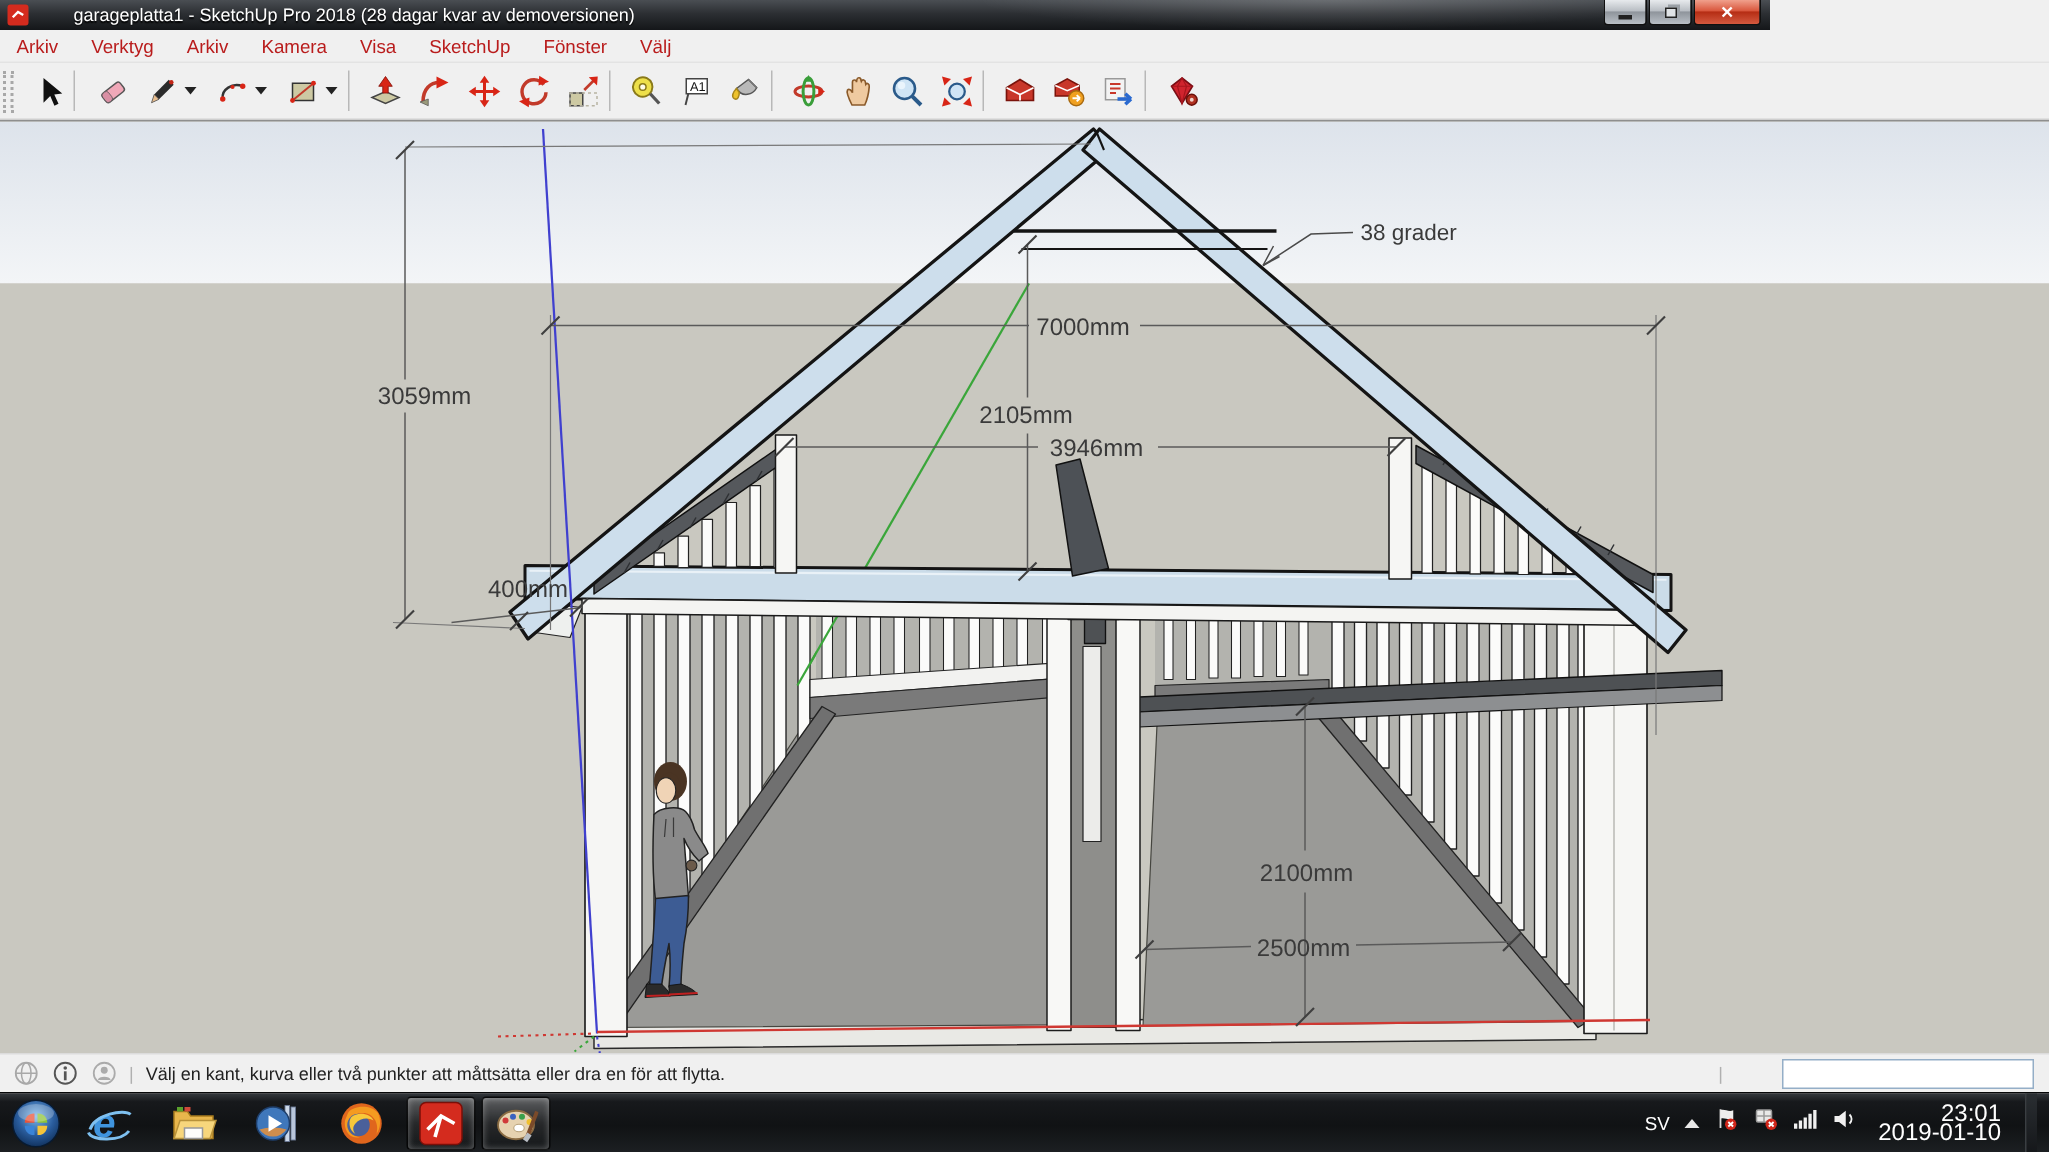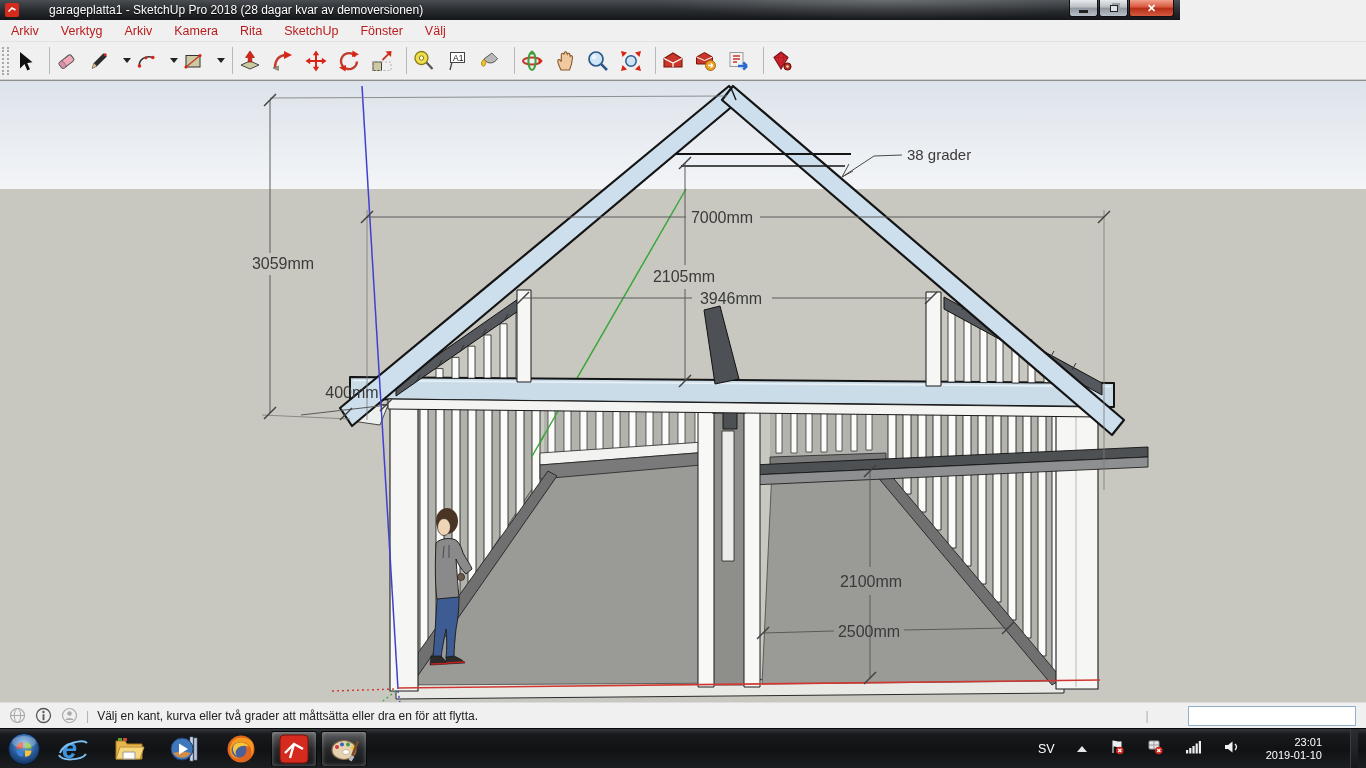--- a/index.html
+++ b/index.html
@@ -29,21 +29,21 @@
 
   
   .menubar{position:absolute;left:0;top:20px;width:1366px;height:22px;background:#f0f0f0;
     display:flex;align-items:center;font-size:12.5px;color:#b91c1c;border-bottom:1px solid #e3e3e3;}
   .menu-item{padding:0 11px;height:22px;line-height:22px;}
 
   
   .toolbar{position:absolute;left:0;top:42px;width:1366px;height:38px;background:#f0f0f0;
     border-bottom:1px solid #cfcfcf;display:flex;align-items:center;padding:1px 2px 1px 0;}
   .drag-handle{width:7px;height:28px;margin:0 3px 0 2px;border-left:2px dotted #a8a8a8;border-right:2px dotted #a8a8a8;}
-  .tbtn{width:33px;height:31px;display:flex;align-items:center;justify-content:flex-start;border:1px solid transparent;border-radius:2px;}
+  .tbtn{width:33px;height:31px;display:flex;align-items:center;justify-content:flex-end;border:1px solid transparent;border-radius:2px;}
   .tbtn svg{display:block;}
   .tdrop{width:14px;height:31px;display:flex;align-items:center;justify-content:center;}
   .tdrop .tri{width:0;height:0;border-left:4px solid transparent;border-right:4px solid transparent;border-top:5px solid #222;}
   .tsep{width:1px;height:27px;background:#b8b8b8;margin:0 4px;}
 
   
   .viewport{position:absolute;left:0;top:80px;width:1366px;height:622px;border-top:1px solid #8e8e8e;background:#c9c8c0;}
   .viewport svg{display:block;}
   svg text{font-family:"Liberation Sans",sans-serif;}
   .dimtext{fill:#3a3a3a;font-size:16px;}
@@ -60,24 +60,24 @@
   .measure-label{margin-right:8px;margin-top:45px;}
 
   
   .taskbar{position:absolute;left:0;top:728px;width:1366px;height:40px;
     background:linear-gradient(180deg,#33373c 0%,#17191c 14%,#101214 55%,#1c1f22 100%);
     border-top:1px solid #060708;display:flex;align-items:center;color:#fff;}
   .start-orb{width:38px;height:38px;margin-left:5px;display:flex;align-items:center;justify-content:center;}
   .task-btn{width:52px;height:38px;display:flex;align-items:center;justify-content:center;border-radius:3px;margin-left:4px;}
   .task-btn.active{background:linear-gradient(180deg,rgba(255,255,255,.30),rgba(255,255,255,.10) 48%,rgba(0,0,0,.18));
     border:1px solid rgba(0,0,0,.75);box-shadow:inset 0 0 5px rgba(255,255,255,.35);width:46px;height:36px;}
-  .tray{margin-left:auto;display:flex;align-items:center;gap:22px;padding-right:8px;}
+  .tray{margin-left:auto;display:flex;align-items:center;gap:10px;padding-right:8px;}
   .tray-lang{font-size:12.5px;}
   .tray-tri{width:0;height:0;border-left:5px solid transparent;border-right:5px solid transparent;border-bottom:6px solid #e8e8e8;}
-  .clock{font-size:11px;text-align:right;line-height:13px;margin-left:4px;}
+  .clock{font-size:16px;text-align:right;line-height:13px;margin-left:4px;}
   .show-desktop{width:8px;height:40px;margin-left:6px;border-left:1px solid #3a3e42;background:linear-gradient(180deg,#2a2e32,#15171a);}
 </style>
 </head>
 <body>
 
 <div class="window">
 
   <div class="titlebar">
     <div class="sheen"></div>
     <span class="app-icon">
@@ -97,21 +97,21 @@
           <span>✕</span>
         </div>
     </div>
   </div>
 
   <div class="menubar">
     <span class="menu-item">Arkiv</span>
     <span class="menu-item">Verktyg</span>
     <span class="menu-item">Arkiv</span>
     <span class="menu-item">Kamera</span>
-    <span class="menu-item">Rita</span>
+    <span class="menu-item">Visa</span>
     <span class="menu-item">SketchUp</span>
     <span class="menu-item">Fönster</span>
     <span class="menu-item">Välj</span>
   </div>
 
   <div class="toolbar">
     <div class="drag-handle"></div>
 
     <div class="tbtn">
       <svg width="22" height="22" viewBox="0 0 22 22">
@@ -542,21 +542,21 @@
         </svg>
     </span>
     <span class="sb-icon">
       <svg width="17" height="17" viewBox="0 0 17 17">
           <circle cx="8.5" cy="8.5" r="7" fill="none" stroke="#ababab" stroke-width="1.2"></circle>
           <circle cx="8.5" cy="6.5" r="2.3" fill="#ababab"></circle>
           <path d="M4.2 13 C4.8 10.2 12.2 10.2 12.8 13 Z" fill="#ababab"></path>
         </svg>
     </span>
     <span class="sb-div">|</span>
-    <span class="sb-msg">Välj en kant, kurva eller två grader att måttsätta eller dra en för att flytta.</span>
+    <span class="sb-msg">Välj en kant, kurva eller två punkter att måttsätta eller dra en för att flytta.</span>
     <div class="sb-right">
       <span class="sb-div">|</span>
       <span class="measure-label">Mått</span>
       <input class="measure-input" value="" style="">
     </div>
   </div>
 
   <div class="taskbar">
     <div class="start-orb">
       <svg width="34" height="34" viewBox="0 0 34 34">

